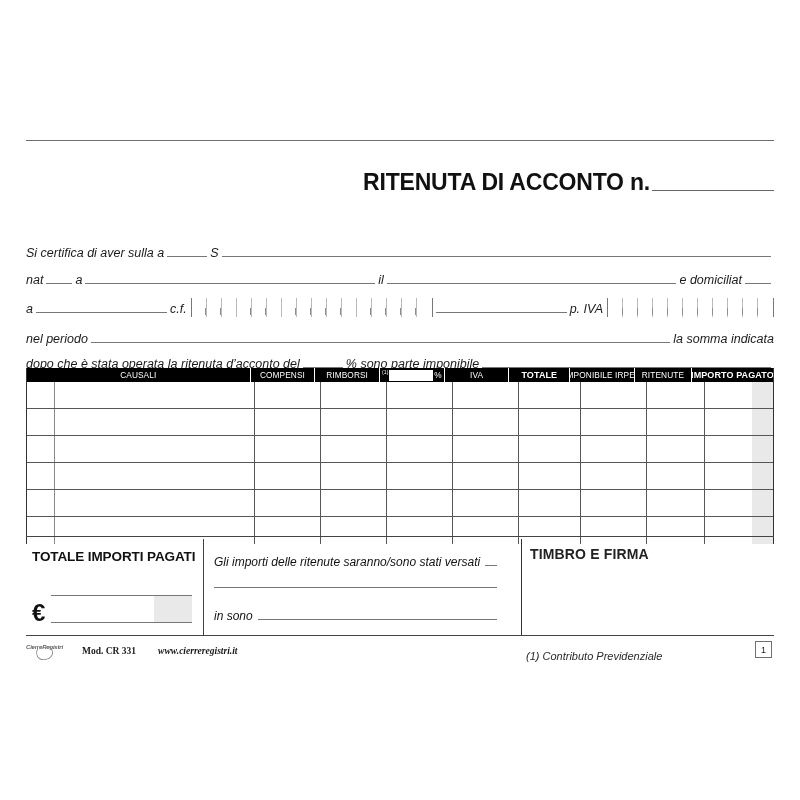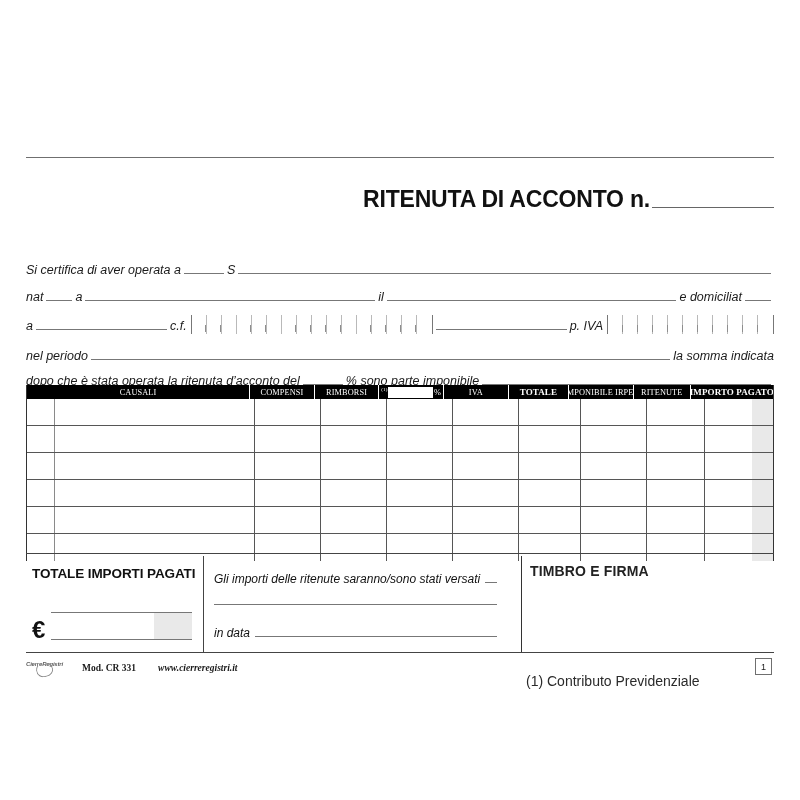--- a/index.html
+++ b/index.html
@@ -21,21 +21,20 @@
     width: 800px;
     height: 800px;
     background: #ffffff;
   }
   #form {
     position: absolute;
     left: 26px;
     top: 140px;
     width: 748px;
     height: 520px;
-    margin-top: 17px;
   }
 
   .rule-top {
     position: absolute;
     left: 0; top: 0;
     width: 748px;
     height: 0;
     border-top: 1.6px solid #6f6f6f;
   }
 
@@ -157,21 +156,20 @@
     height: 100%;
     display: flex;
     align-items: center;
     justify-content: center;
     font-size: 8.3px;
     font-weight: normal;
     letter-spacing: 0.1px;
     white-space: nowrap;
     overflow: hidden;
     border-right: 1px solid #ffffff;
-    font-family: Liberation Serif, serif;
   }
   .thead .th:last-child { border-right: none; }
   .thead .th.bold { font-weight: bold; font-size: 9px; }
 
   .pct-th {
     display: flex;
     align-items: center;
     justify-content: center;
     gap: 1px;
     width: 100%;
@@ -363,22 +361,23 @@
     font-family: "Liberation Serif", serif;
     font-size: 9.5px;
     font-style: italic;
     font-weight: bold;
     color: #1a1a1a;
     white-space: nowrap;
   }
   .footnote {
     position: absolute;
     left: 500px;
-    top: 16px;
-    font-size: 14px;
+    top: 10px;
+    font-size: 11px;
+    font-style: italic;
     color: #2a2a2a;
     white-space: nowrap;
   }
   .pagenum {
     position: absolute;
     right: 2px;
     top: 1px;
     width: 15px;
     height: 15px;
     border: 1px solid #6f6f6f;
@@ -397,21 +396,21 @@
 
     <div class="rule-top"></div>
 
     <div class="title-row">
       <div class="doc-title">RITENUTA DI ACCONTO n.</div>
       <div class="title-line"></div>
     </div>
 
 
     <div class="stmt" style="top:106px">
-      <span class="lbl">Si certifica di aver operata a</span>
+      <span class="lbl">Si certifica di aver sulla a</span>
       <span class="fill fixed-md"></span>
       <span class="lbl">S</span>
       <span class="fill"></span>
     </div>
 
     <div class="stmt" style="top:133px">
       <span class="lbl">nat</span>
       <span class="fill fixed-sm"></span>
       <span class="lbl">a</span>
       <span class="fill"></span>
@@ -584,21 +583,21 @@
         </div>
       </div>
 
       <div class="panel p2">
         <div class="stmt2">
           <span>Gli importi delle ritenute saranno/sono stati versati</span>
           <span class="fill"></span>
         </div>
         <div class="blankline"></div>
         <div class="stmt2" style="margin-bottom:0">
-          <span>in data</span>
+          <span>in sono</span>
           <span class="fill"></span>
         </div>
       </div>
 
       <div class="panel p3">
         <div class="timbro-label">TIMBRO E FIRMA</div>
       </div>
 
     </div>
 

